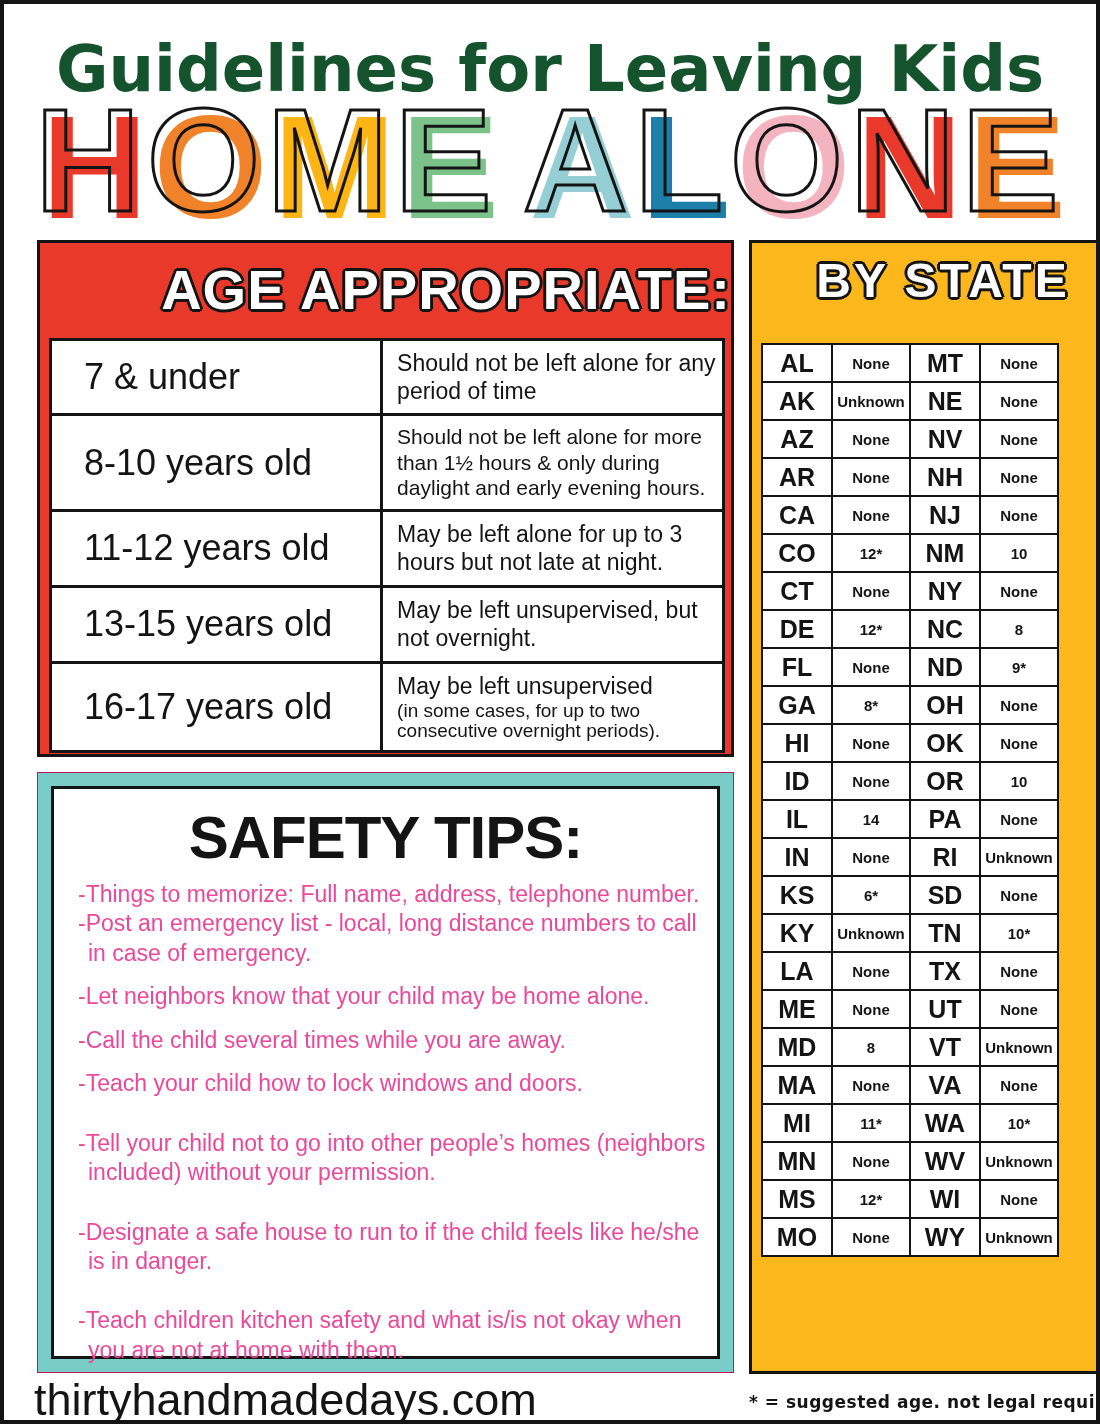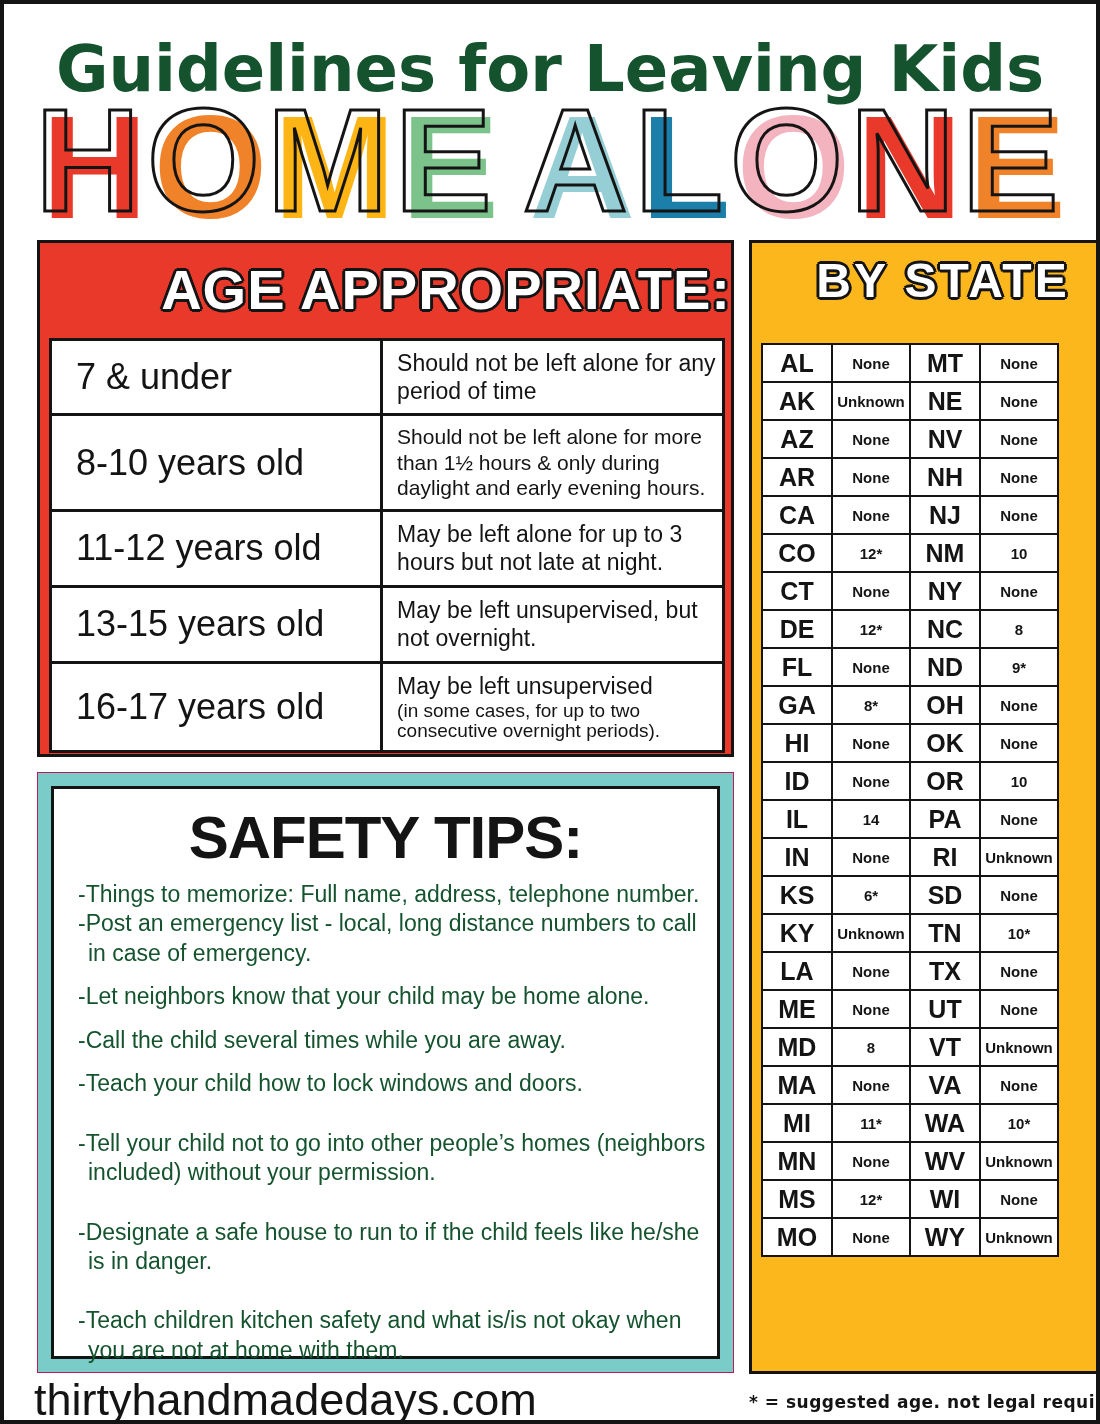--- a/index.html
+++ b/index.html
@@ -79,21 +79,21 @@
     background: #ffffff;
   }
   .age-table td {
     border: 3px solid #141414;
     vertical-align: middle;
     background: #ffffff;
   }
   .age-cell {
     font-size: 36px;
     font-weight: 400;
-    padding-left: 24px;
+    padding-left: 32px;
   }
   .desc-cell { padding: 8px 6px 8px 14px; }
   .desc-main { font-size: 23px; line-height: 1.22; }
   .age-table tr:nth-child(1) td { height: 74px; }
   .age-table tr:nth-child(2) td { height: 84px; }
   .age-table tr:nth-child(2) .desc-main { font-size: 21px; }
   .age-table tr:nth-child(3) td { height: 76px; }
   .age-table tr:nth-child(4) td { height: 76px; }
   .age-table tr:nth-child(5) td { height: 84px; }
   .desc-note { font-size: 19px; line-height: 1.08; margin-top: 1px; }
@@ -117,21 +117,21 @@
     font-size: 60px;
     font-weight: 700;
     letter-spacing: -1px;
     color: #141414;
   }
   .tips-list {
     list-style: none;
     padding: 0 10px 0 24px;
     font-size: 23px;
     line-height: 1.28;
-    color: #14532d;
+    color: #ec4899;
   }
   .tip { padding-left: 10px; text-indent: -10px; }
   .tip:nth-child(3), .tip:nth-child(4), .tip:nth-child(5) { margin-top: 14px; }
   .tip:nth-child(6), .tip:nth-child(7), .tip:nth-child(8) { margin-top: 30px; }
 
   
   .state-box {
     position: absolute;
     left: 745px; top: 236px; width: 388px; height: 1134px;
     background: #fcb71d;

